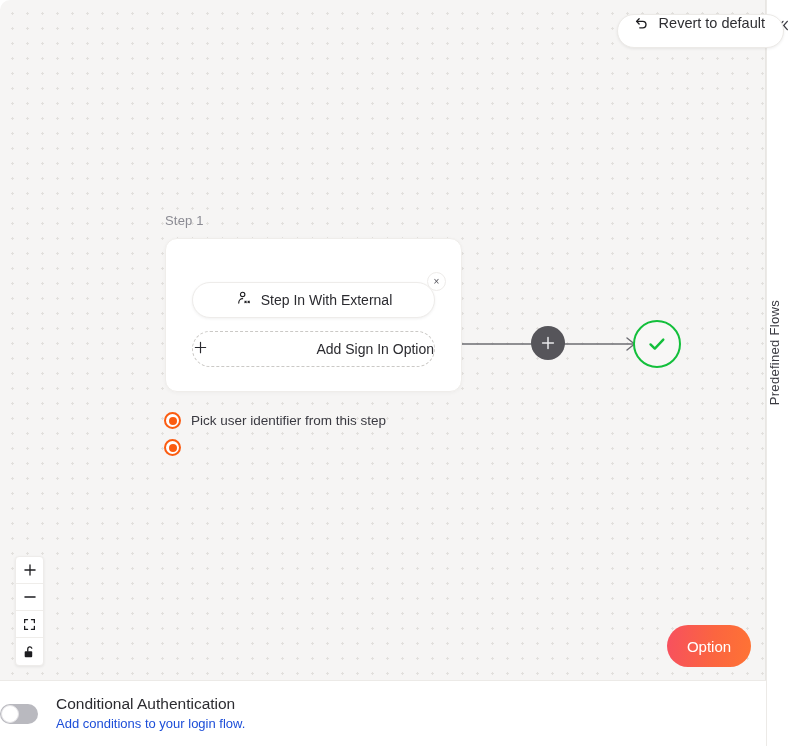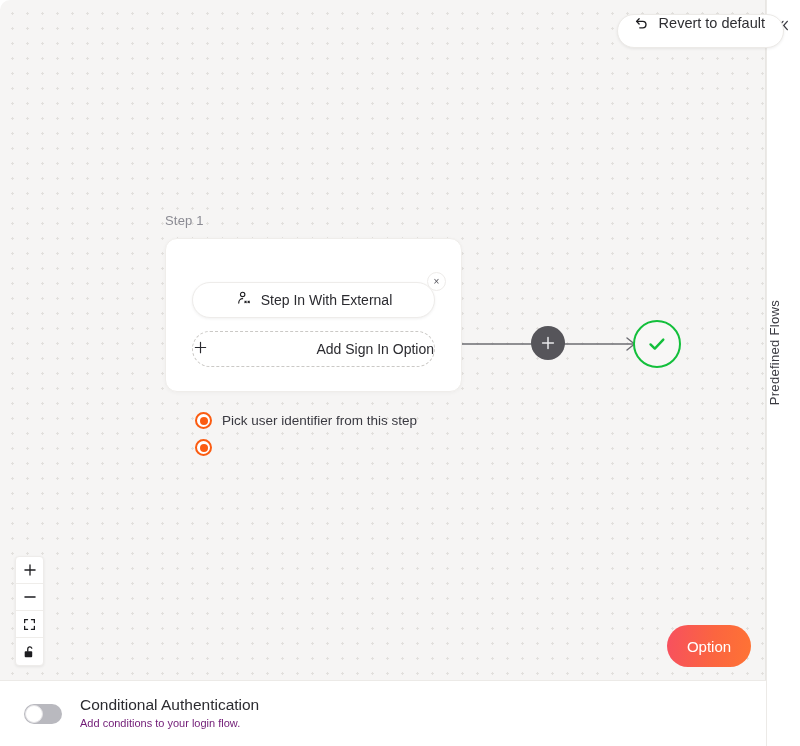--- a/index.html
+++ b/index.html
@@ -122,21 +122,21 @@
     width: 48px; height: 48px;
     border-radius: 50%;
     border: 2.5px solid #13bf3b;
     background: #f8f7f6;
     display: flex; align-items: center; justify-content: center;
     z-index: 3;
   }
 
   
   .radio-list { position: absolute; left: 164px; top: 412px; display: flex; flex-direction: column; gap: 10px; }
-  .radio-row { display: flex; align-items: center; gap: 10px; cursor: pointer; margin-left: 31px; }
+  .radio-row { display: flex; align-items: center; gap: 10px; cursor: pointer; }
   .radio {
     width: 17px; height: 17px;
     border-radius: 50%;
     border: 2px solid #fb5c11;
     background: #ffffff;
     display: flex; align-items: center; justify-content: center;
     flex: none;
   }
   .radio i { width: 8px; height: 8px; border-radius: 50%; background: #fb5c11; display: block; }
   .radio-row span { font-size: 13.5px; color: #3a3a41; }
@@ -211,42 +211,41 @@
 
   
   .bottom-panel {
     position: absolute;
     left: 0; top: 680px;
     width: 766px; height: 66px;
     background: #ffffff;
     border-top: 1px solid #eceae7;
     border-bottom-left-radius: 10px;
     display: flex; align-items: center;
-    padding-left: 24px;
     gap: 18px;
   }
   .toggle {
     width: 38px; height: 20px;
     border-radius: 10px;
     background: #b9b9bf;
     position: relative;
     flex: none;
     cursor: pointer;
   }
   .toggle i {
     position: absolute;
     left: 1px; top: 1px;
     width: 18px; height: 18px;
     border-radius: 50%;
     background: #ffffff;
     border: 1px solid #e4e3e6;
     display: block;
   }
   .bp-title { font-size: 15.5px; color: #2b2b30; line-height: 1.35; }
-  .bp-sub { font-size: 11px; color: #701a75; line-height: 1.4; }
+  .bp-sub { font-size: 13px; color: #1d4ed8; line-height: 1.4; }
 </style>
 </head>
 <body>
 
 <div class="app">
 
   <div class="canvas">
 
     <div class="step-label">Step 1</div>
 

